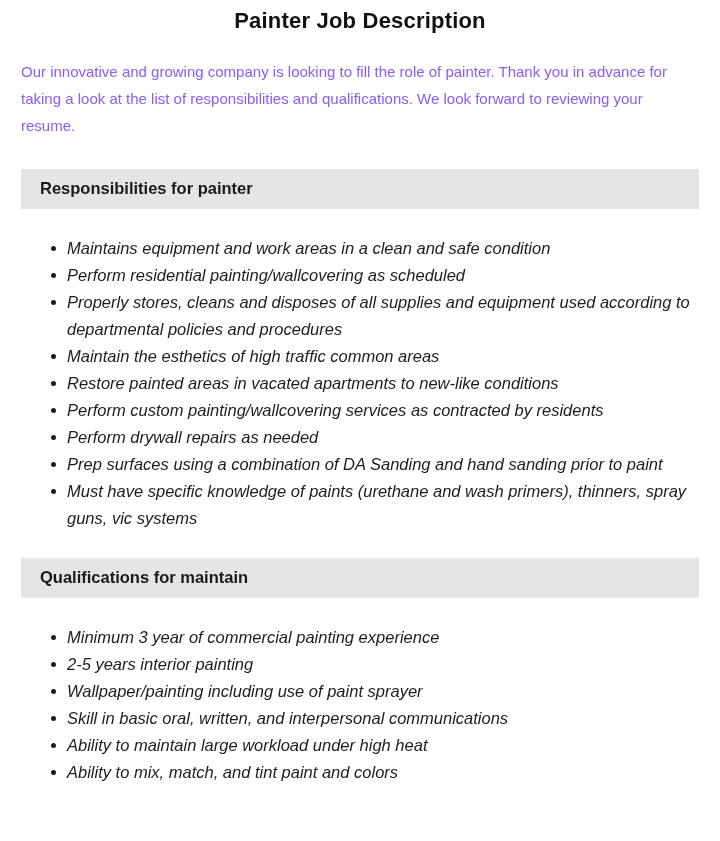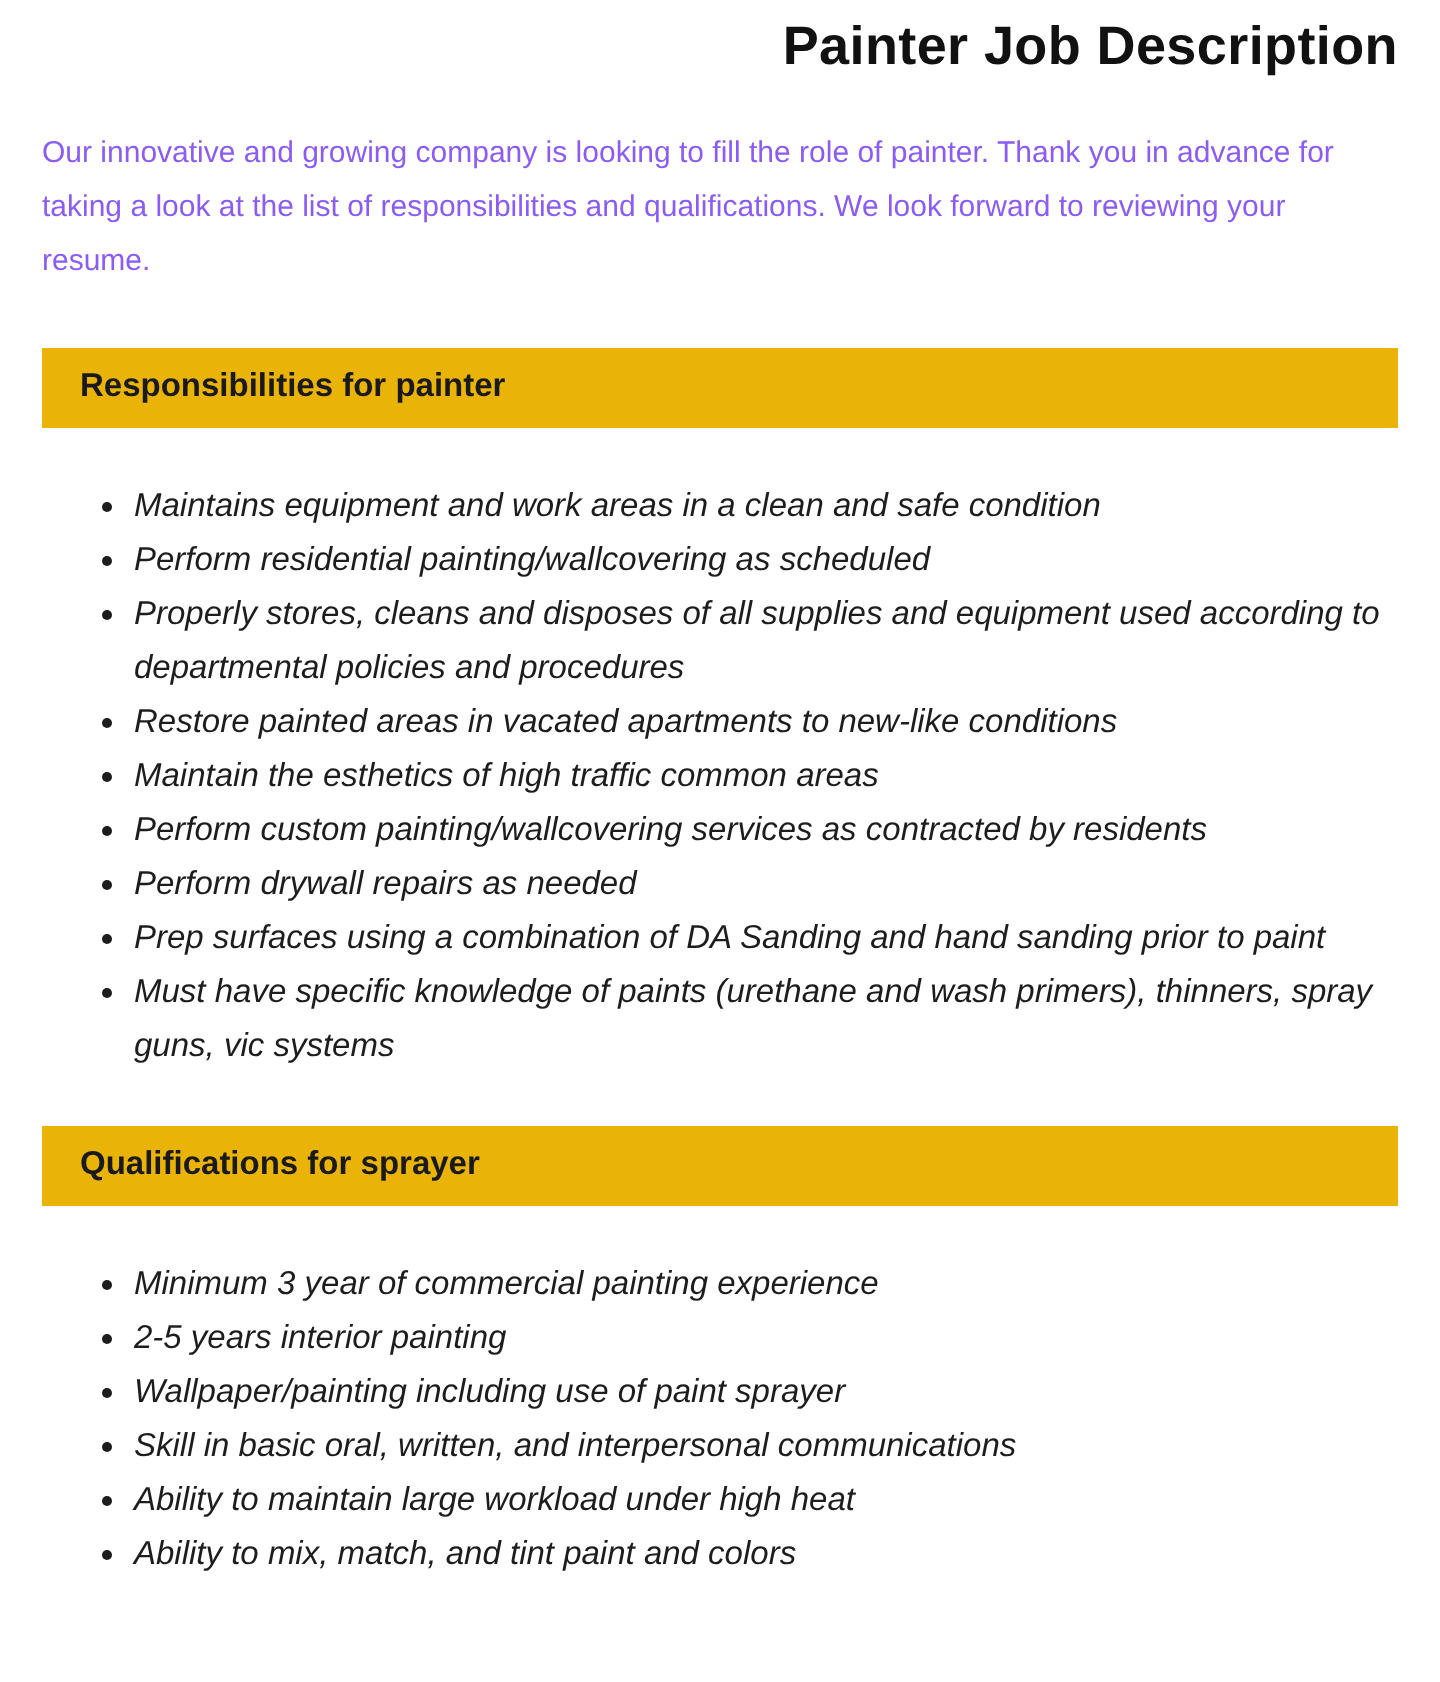--- a/index.html
+++ b/index.html
@@ -13,36 +13,36 @@
     font-family: "Liberation Sans", "DejaVu Sans", sans-serif;
     color: #1d1d1d;
     -webkit-font-smoothing: antialiased;
   }
   .page {
     width: 720px;
     min-height: 841px;
     padding: 6px 21px 20px 21px;
   }
   .doc-title {
-    font-size: 27px;
+    font-size: 22px;
     font-weight: 700;
     color: #111111;
-    text-align: right;
+    text-align: center;
     margin: 0 0 24px 0;
     padding-top: 2px;
     letter-spacing: 0.2px;
   }
   .intro {
     font-size: 15px;
     line-height: 27px;
     margin: 14px 0 30px 0;
     color: #8b5cf6;
   }
   .section-bar {
-    background: #eab308;
+    background: #e5e5e5;
     font-size: 16.5px;
     font-weight: 700;
     color: #1a1a1a;
     padding: 10px 19px 11px 19px;
     margin: 0;
   }
   .bullet-list {
     margin: 26px 0 26px 0;
     padding: 0 0 0 46px;
     list-style: none;
@@ -74,29 +74,29 @@
   <h1 class="doc-title">Painter Job Description</h1>
 
   <p class="intro">Our innovative and growing company is looking to fill the role of painter. Thank you in advance for taking a look at the list of responsibilities and qualifications. We look forward to reviewing your resume.</p>
 
   <div class="section-bar">Responsibilities for painter</div>
 
   <ul class="bullet-list">
     <li>Maintains equipment and work areas in a clean and safe condition</li>
     <li>Perform residential painting/wallcovering as scheduled</li>
     <li>Properly stores, cleans and disposes of all supplies and equipment used according to departmental policies and procedures</li>
+    <li>Maintain the esthetics of high traffic common areas</li>
     <li>Restore painted areas in vacated apartments to new-like conditions</li>
-    <li>Maintain the esthetics of high traffic common areas</li>
     <li>Perform custom painting/wallcovering services as contracted by residents</li>
     <li>Perform drywall repairs as needed</li>
     <li>Prep surfaces using a combination of DA Sanding and hand sanding prior to paint</li>
     <li>Must have specific knowledge of paints (urethane and wash primers), thinners, spray guns, vic systems</li>
   </ul>
 
-  <div class="section-bar">Qualifications for sprayer</div>
+  <div class="section-bar">Qualifications for maintain</div>
 
   <ul class="bullet-list">
     <li>Minimum 3 year of commercial painting experience</li>
     <li>2-5 years interior painting</li>
     <li>Wallpaper/painting including use of paint sprayer</li>
     <li>Skill in basic oral, written, and interpersonal communications</li>
     <li>Ability to maintain large workload under high heat</li>
     <li>Ability to mix, match, and tint paint and colors</li>
   </ul>
 

